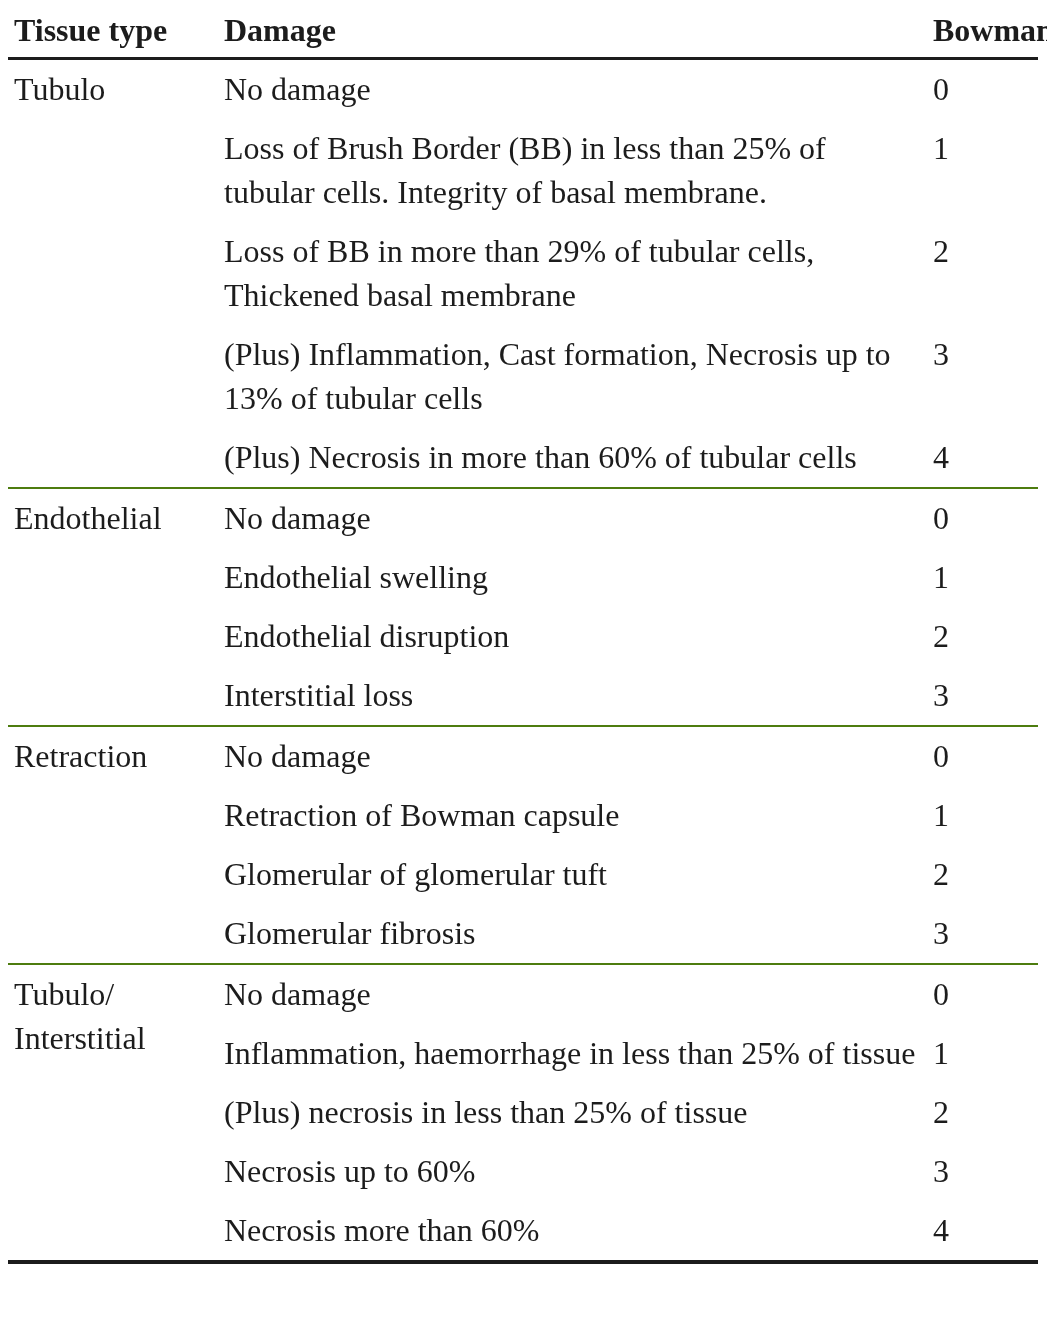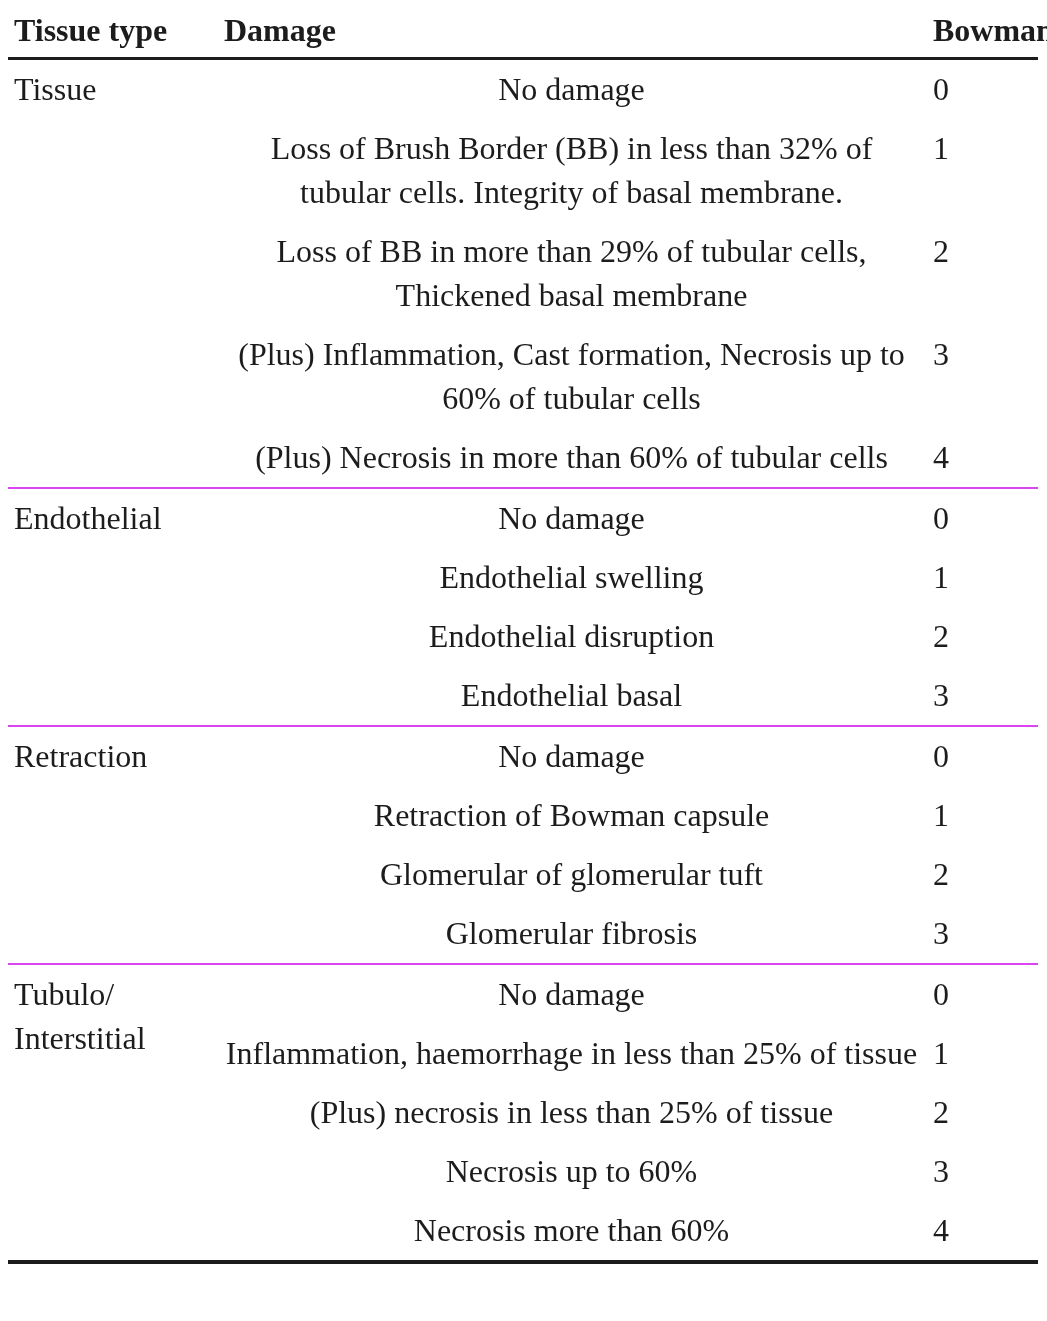--- a/index.html
+++ b/index.html
@@ -39,32 +39,31 @@
   }
   thead th {
     font-weight: bold;
     padding-top: 4px;
     padding-bottom: 5px;
   }
   thead tr {
     border-bottom: 3px solid #1c1c1c;
   }
   tbody + tbody {
-    border-top: 2px solid #d946ef;
+    border-top: 2px solid #4d7c0f;
   }
   .tissue-cell, thead th.th-tissue {
     padding-left: 6px;
   }
   .tissue-cell {
     font-weight: normal;
     white-space: pre-line;
   }
   .damage-cell {
     padding-right: 14px;
-    text-align: center;
   }
   .score-cell {
     padding-right: 4px;
   }
 </style>
 </head>
 <body>
 
 <div class="page">
   <table class="scoring-table">
@@ -76,34 +75,34 @@
     <thead>
       <tr>
         <th class="th-tissue">Tissue type</th>
         <th class="th-damage">Damage</th>
         <th class="th-score">Bowman</th>
       </tr>
     </thead>
 
     <tbody>
       <tr>
-        <td class="tissue-cell" rowspan="5">Tissue</td>
+        <td class="tissue-cell" rowspan="5">Tubulo</td>
         <td class="damage-cell">No damage</td>
         <td class="score-cell">0</td>
       </tr>
       <tr>
-        <td class="damage-cell">Loss of Brush Border (BB) in less than 32% of tubular cells. Integrity of basal membrane.</td>
+        <td class="damage-cell">Loss of Brush Border (BB) in less than 25% of tubular cells. Integrity of basal membrane.</td>
         <td class="score-cell">1</td>
       </tr>
       <tr>
         <td class="damage-cell">Loss of BB in more than 29% of tubular cells, Thickened basal membrane</td>
         <td class="score-cell">2</td>
       </tr>
       <tr>
-        <td class="damage-cell">(Plus) Inflammation, Cast formation, Necrosis up to 60% of tubular cells</td>
+        <td class="damage-cell">(Plus) Inflammation, Cast formation, Necrosis up to 13% of tubular cells</td>
         <td class="score-cell">3</td>
       </tr>
       <tr>
         <td class="damage-cell">(Plus) Necrosis in more than 60% of tubular cells</td>
         <td class="score-cell">4</td>
       </tr>
     </tbody>
 
     <tbody>
       <tr>
@@ -113,21 +112,21 @@
       </tr>
       <tr>
         <td class="damage-cell">Endothelial swelling</td>
         <td class="score-cell">1</td>
       </tr>
       <tr>
         <td class="damage-cell">Endothelial disruption</td>
         <td class="score-cell">2</td>
       </tr>
       <tr>
-        <td class="damage-cell">Endothelial basal</td>
+        <td class="damage-cell">Interstitial loss</td>
         <td class="score-cell">3</td>
       </tr>
     </tbody>
 
     <tbody>
       <tr>
         <td class="tissue-cell" rowspan="4">Retraction</td>
         <td class="damage-cell">No damage</td>
         <td class="score-cell">0</td>
       </tr>

